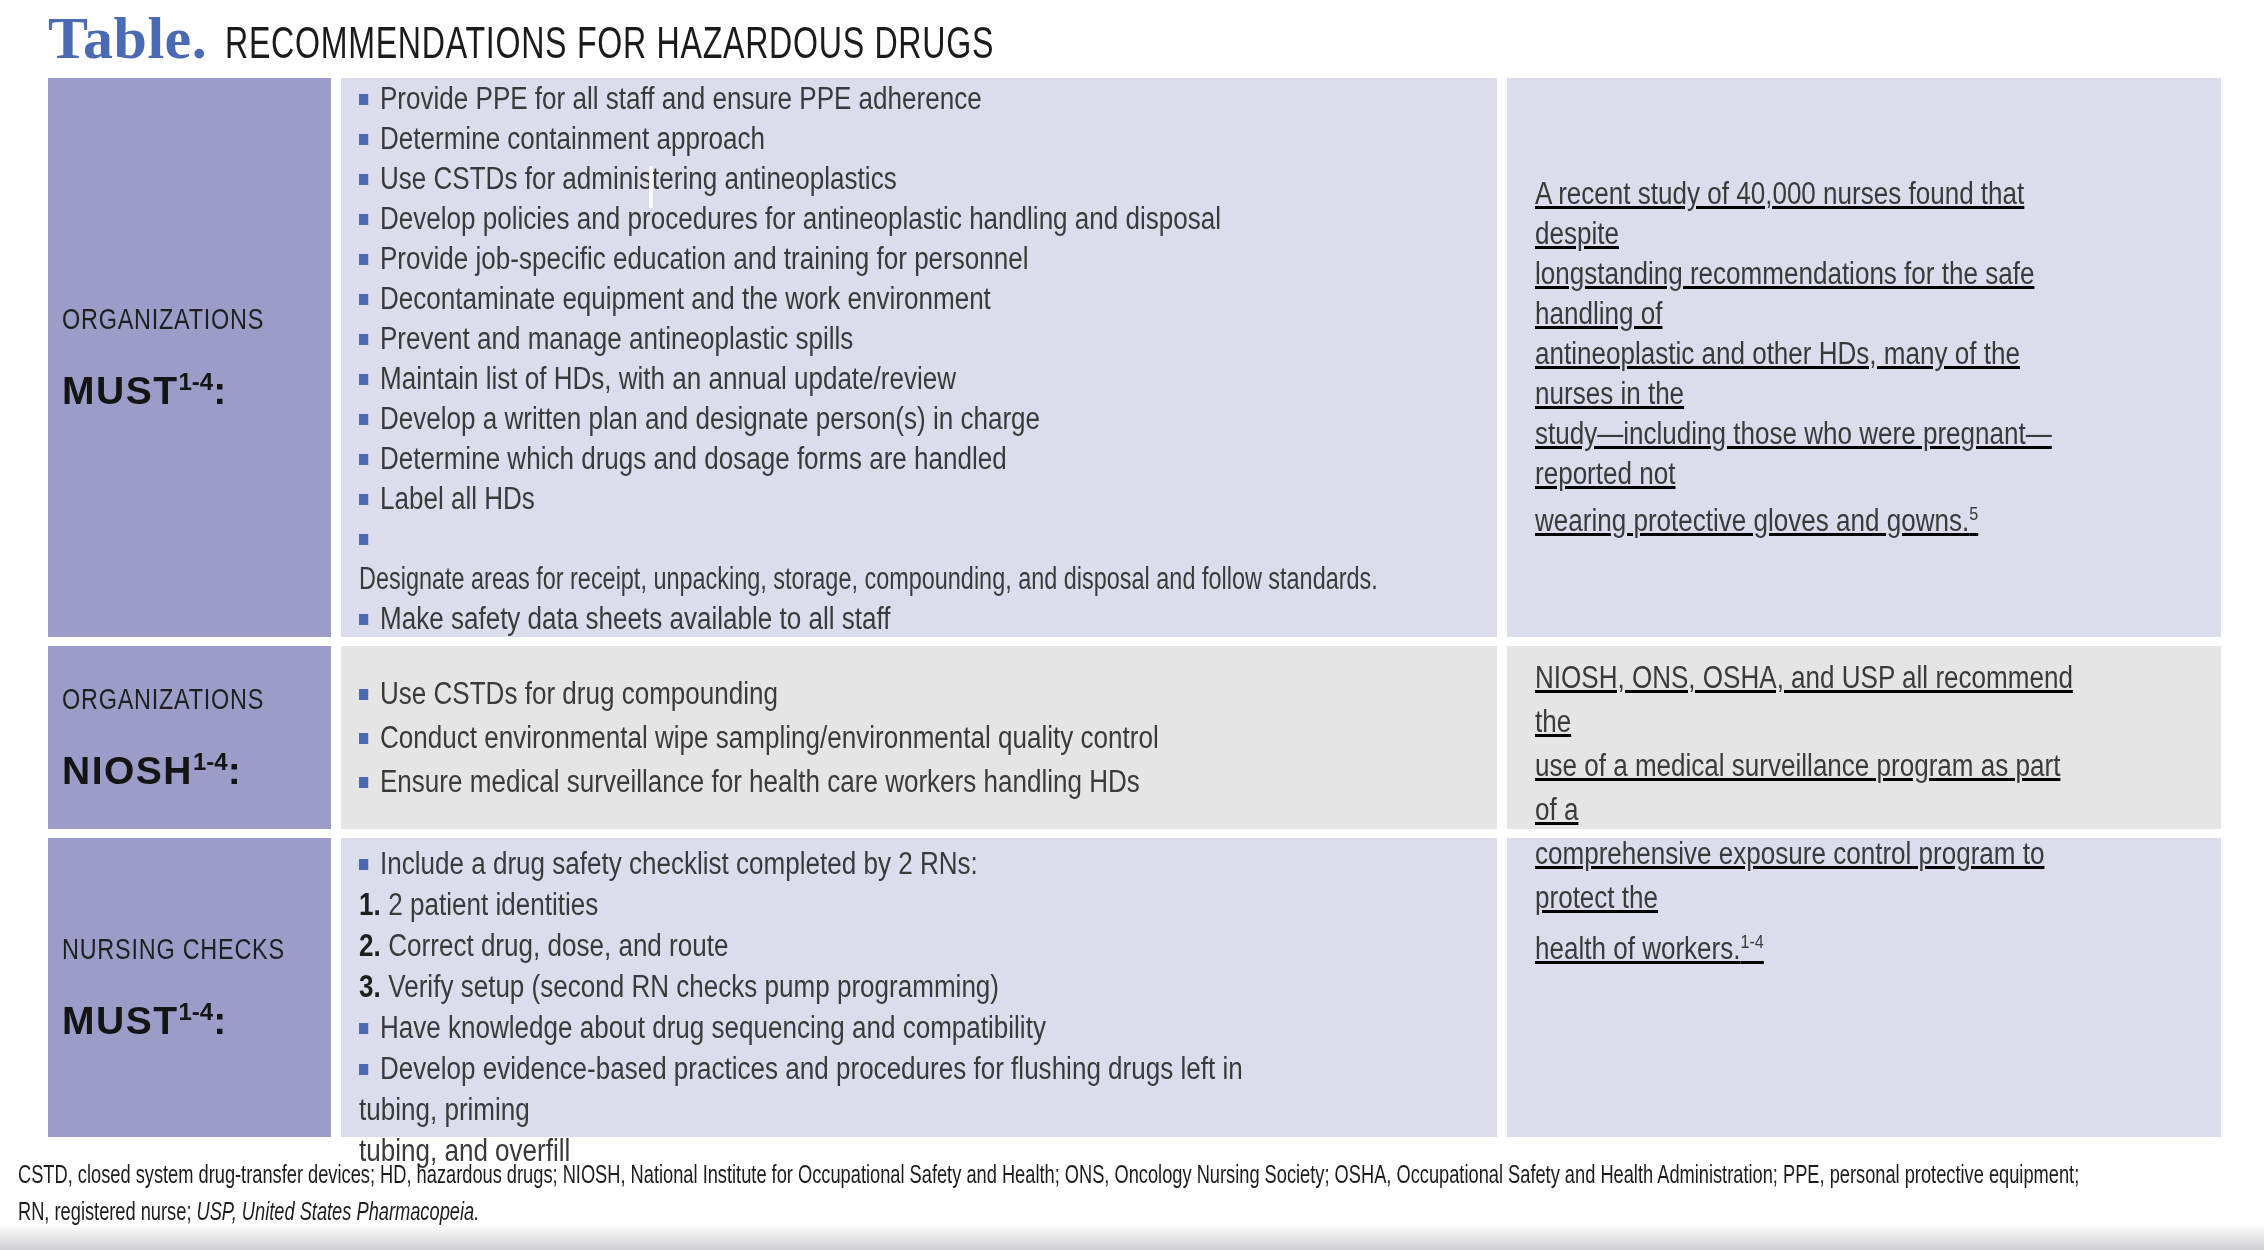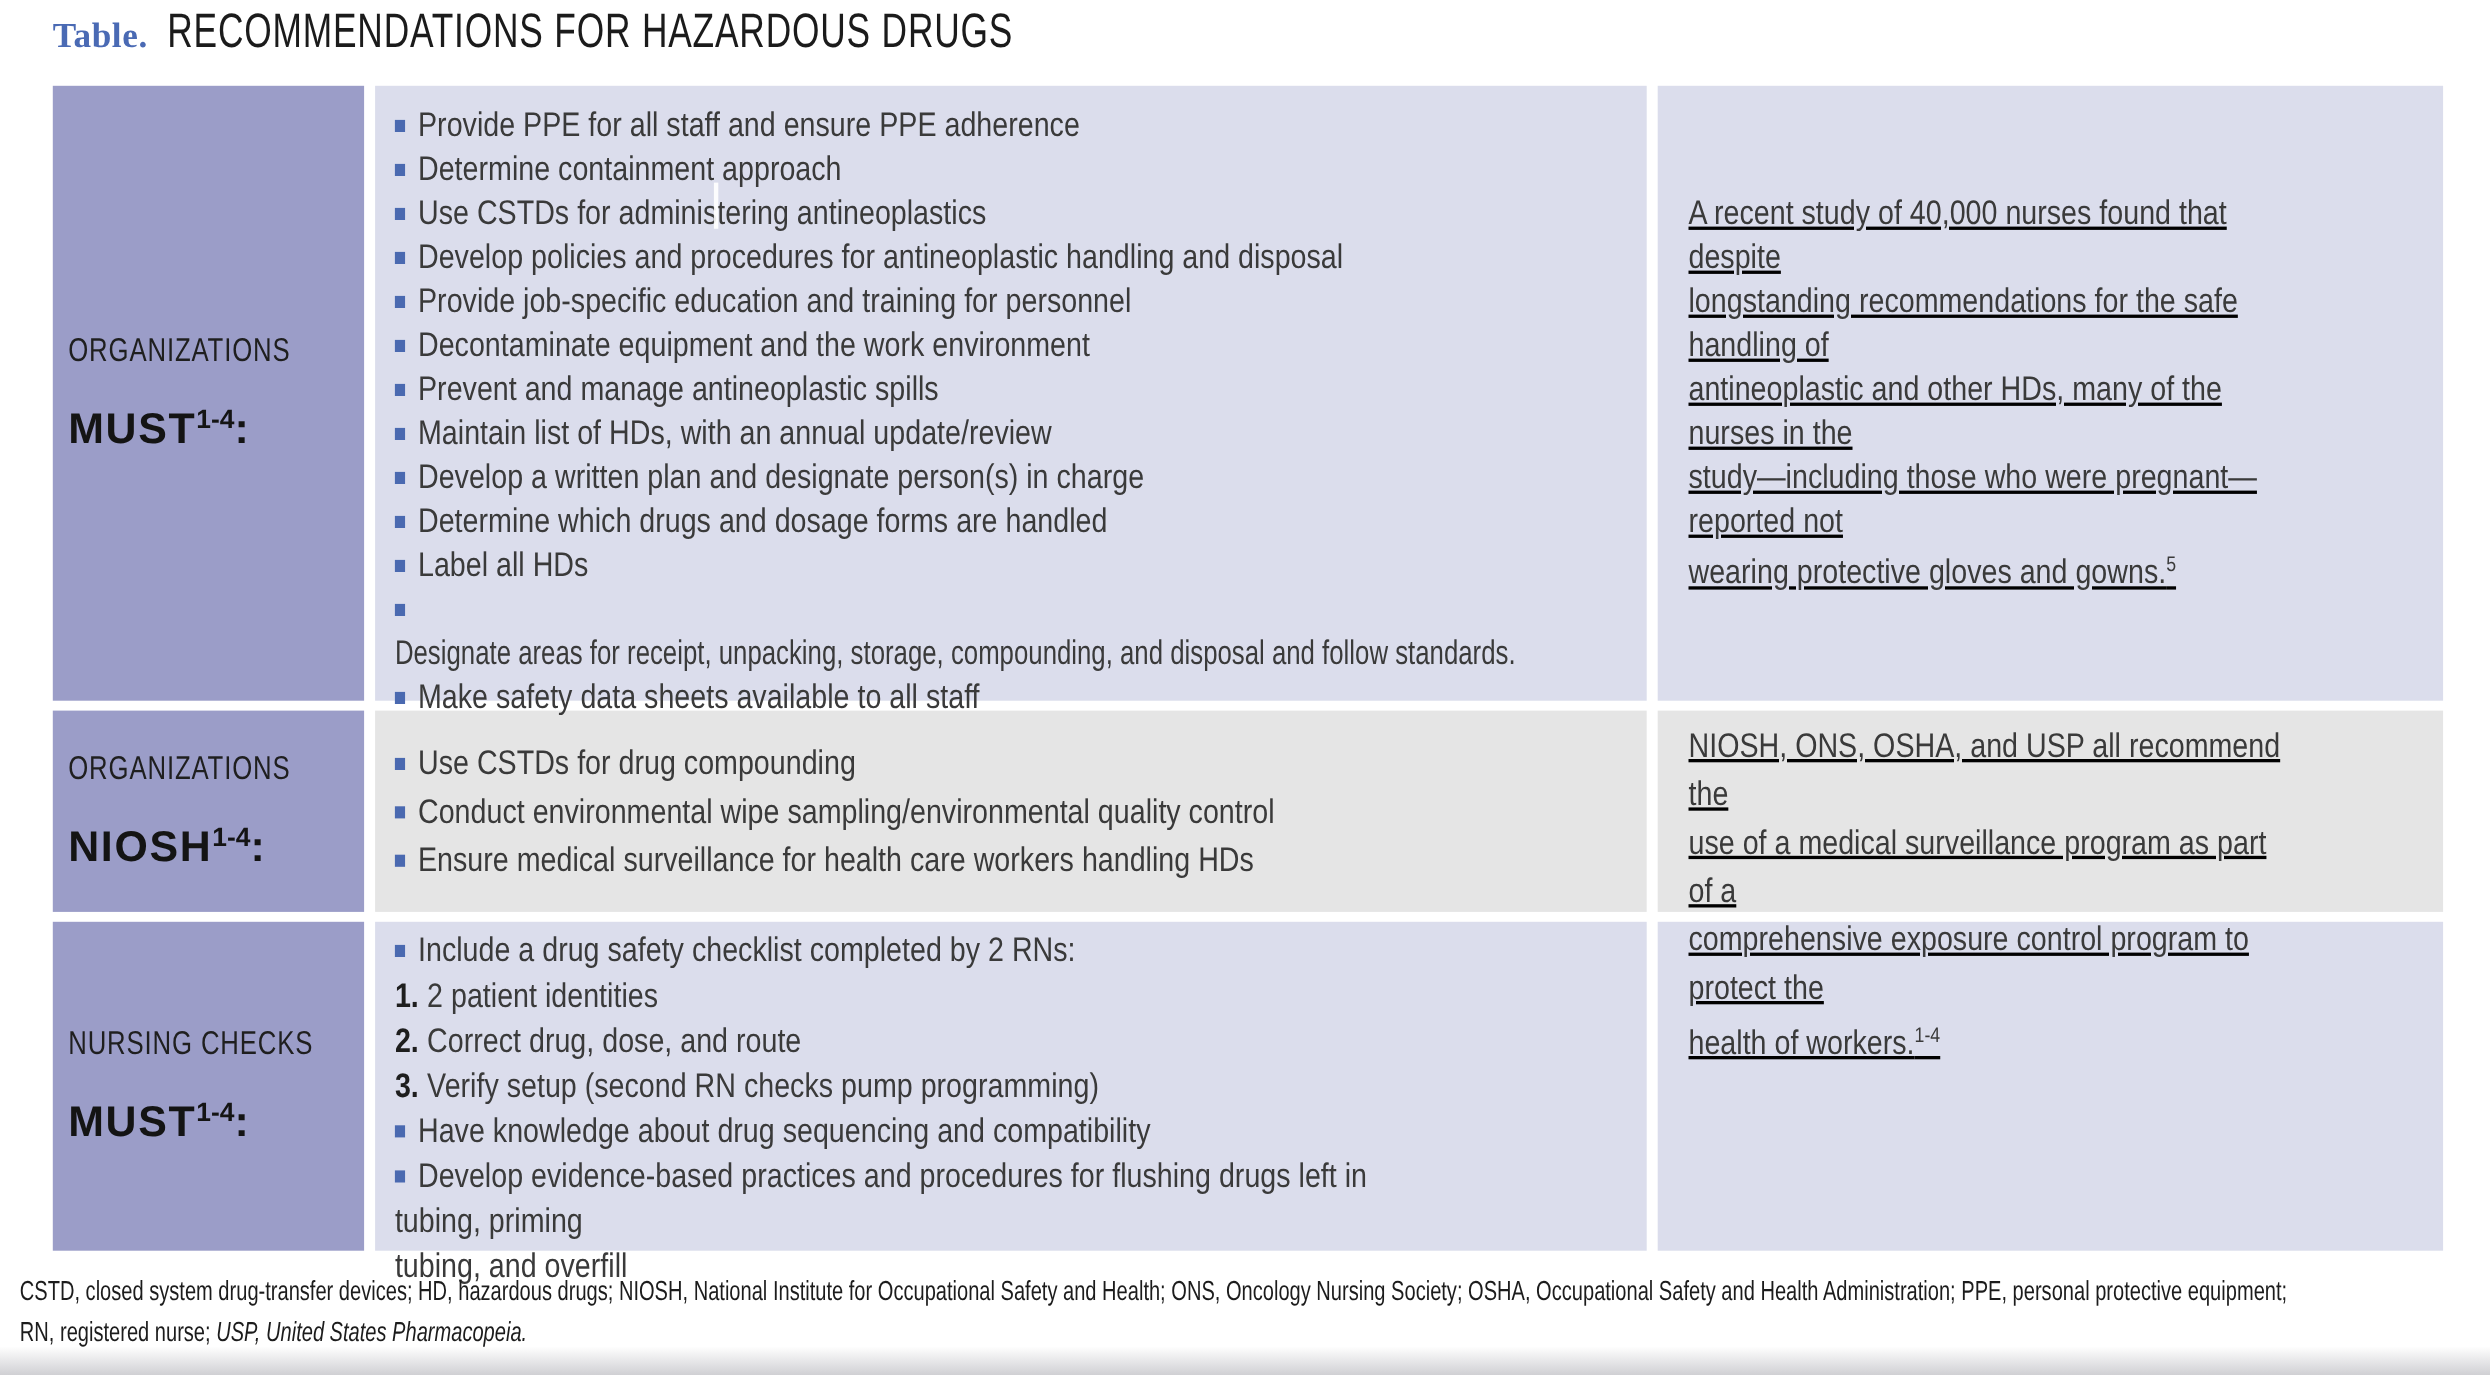--- a/index.html
+++ b/index.html
@@ -2,38 +2,38 @@
 <html><head>
 <meta charset="utf-8">
 <style>
   html,body{margin:0;padding:0;background:#ffffff;}
   .page{position:relative;width:2264px;height:1250px;background:#ffffff;overflow:hidden;
         font-family:"Liberation Sans",sans-serif;}
 
   
   .title{position:absolute;left:48px;top:4px;height:62px;display:flex;align-items:baseline;}
   .title-prefix{display:inline-block;font-family:"Liberation Serif",serif;font-weight:700;
-                font-size:32px;color:#4a6ab4;letter-spacing:.5px;}
+                font-size:60px;color:#4a6ab4;letter-spacing:.5px;}
   .title-heading{display:inline-block;font-size:44px;color:#1b1b1b;letter-spacing:1px;
                  margin-left:18px;transform:scaleX(.73);transform-origin:0 100%;white-space:nowrap;}
 
   
   .hd-table{position:absolute;left:48px;top:78px;display:grid;
             grid-template-columns:283px 1156px 714px;
             grid-template-rows:559px 183px 299px;
             column-gap:10px;row-gap:9px;}
   .hdr-cell{background:#9b9dc8;display:flex;flex-direction:column;justify-content:center;
             padding-left:14px;box-sizing:border-box;gap:24px;}
   .hdr-line1{font-size:30px;color:#1f1f1f;letter-spacing:1px;transform:scaleX(.78);
              transform-origin:0 50%;width:128.2%;white-space:nowrap;}
   .hdr-line2{font-family:Liberation Sans, sans-serif;font-weight:700;font-size:39px;color:#141414;
              letter-spacing:1.5px;margin-top:8px;}
   .hdr-line2 sup{font-size:24px;letter-spacing:0;}
 
-  .body-cell{box-sizing:border-box;display:flex;align-items:flex-start;padding:16px 18px;}
+  .body-cell{box-sizing:border-box;display:flex;align-items:flex-start;padding:1px 18px;}
   .note-cell{box-sizing:border-box;display:flex;align-items:center;padding:10px 28px;text-decoration:underline;}
   .bg-a{background:#dbddec;}
   .bg-b{background:#e5e5e5;}
 
   .cond{transform:scaleX(.84);transform-origin:0 50%;width:119%;
         font-size:31px;line-height:40px;color:#3a3a3a;}
   .cond.topline{transform-origin:0 0;}
   .row2 .cond{line-height:44px;}
   .row3 .cond{line-height:41px;}
   .note-text{white-space:pre-line;}

